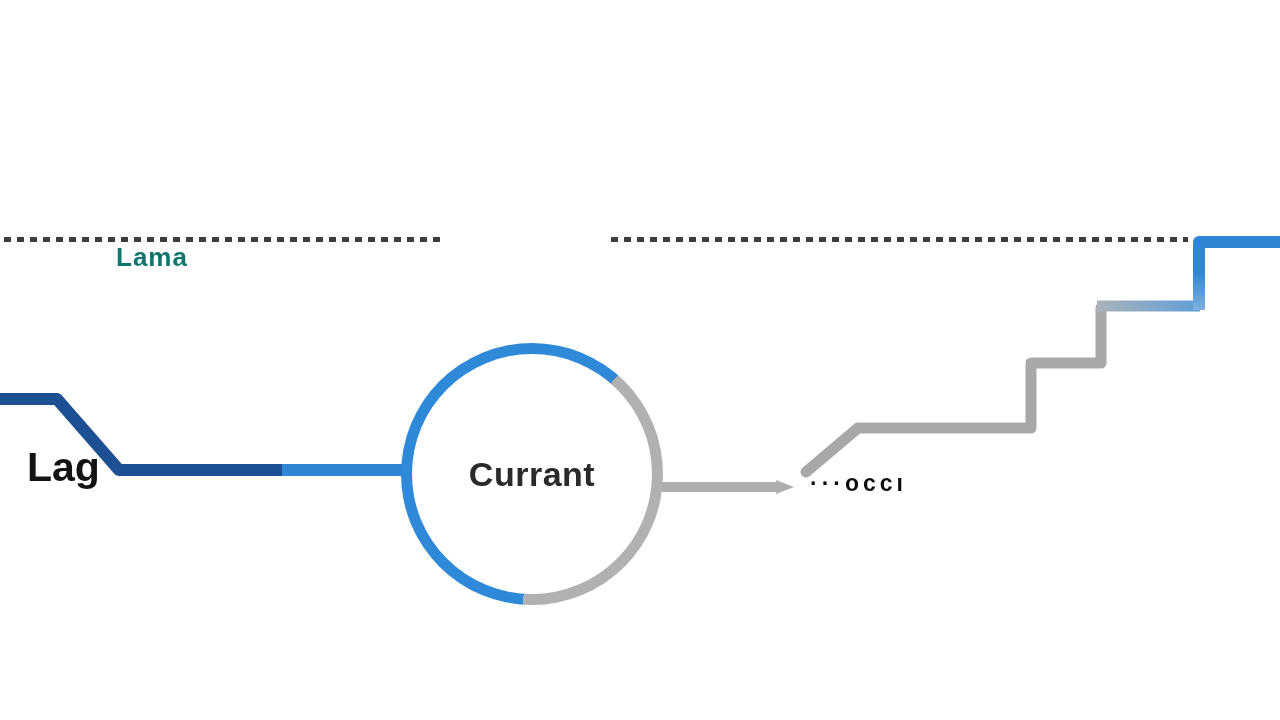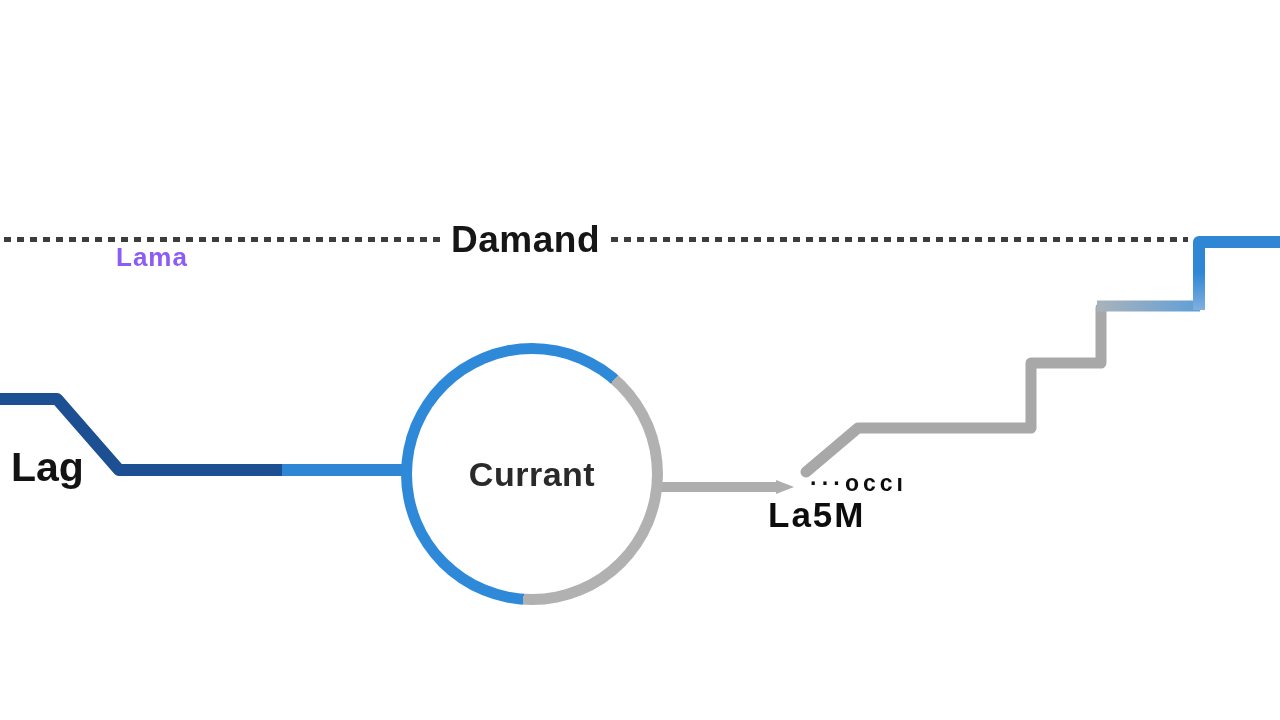--- a/index.html
+++ b/index.html
@@ -35,26 +35,26 @@
     font-size: 37px;
     font-weight: 600;
     color: #161616;
     letter-spacing: 0.5px;
   }
   .demand-sublabel {
     position: absolute;
     left: 116px; top: 242px;
     font-size: 26px;
     font-weight: 700;
-    color: #8b5cf6;
+    color: #0f766e;
     letter-spacing: 1px;
   }
   .lag-label {
     position: absolute;
-    left: 11px; top: 444px;
+    left: 27px; top: 444px;
     font-size: 41px;
     font-weight: 600;
     color: #131313;
   }
   .capacity-circle {
     position: absolute;
     left: 401px; top: 343px;
     width: 262px; height: 262px;
     border-radius: 50%;
     background: conic-gradient(#2e89d9 0deg 41deg, #b1b1b1 41deg 184deg, #2e89d9 184deg 360deg);
@@ -129,22 +129,20 @@
     <line x1="1199" y1="310" x2="1199" y2="270" stroke="url(#gVert)" stroke-width="12"></line>
     <polyline points="1199,272 1199,242 1280,242" fill="none" stroke="#2e86d5" stroke-width="12" stroke-linejoin="round"></polyline>
   </svg>
 
   <div class="capacity-circle">
     <div class="capacity-circle-inner">
       <div class="capacity-line">Currant</div>
     </div>
   </div>
 
-  <div class="demand-label">Damand</div>
   <div class="demand-sublabel">Lama</div>
   <div class="lag-label">Lag</div>
 
   <div class="lead-label-block">
     <div class="lead-line1">···occı</div>
-    <div class="lead-line2">La5M</div>
   </div>
 
 </div>
 
 </body></html>

